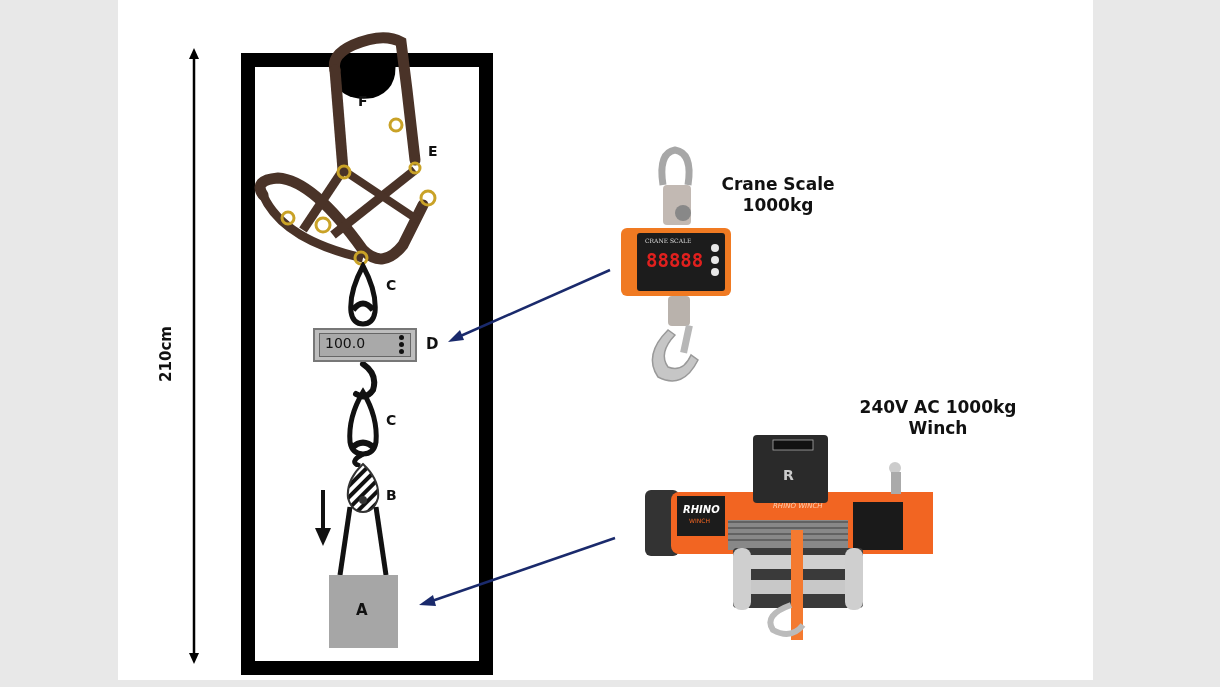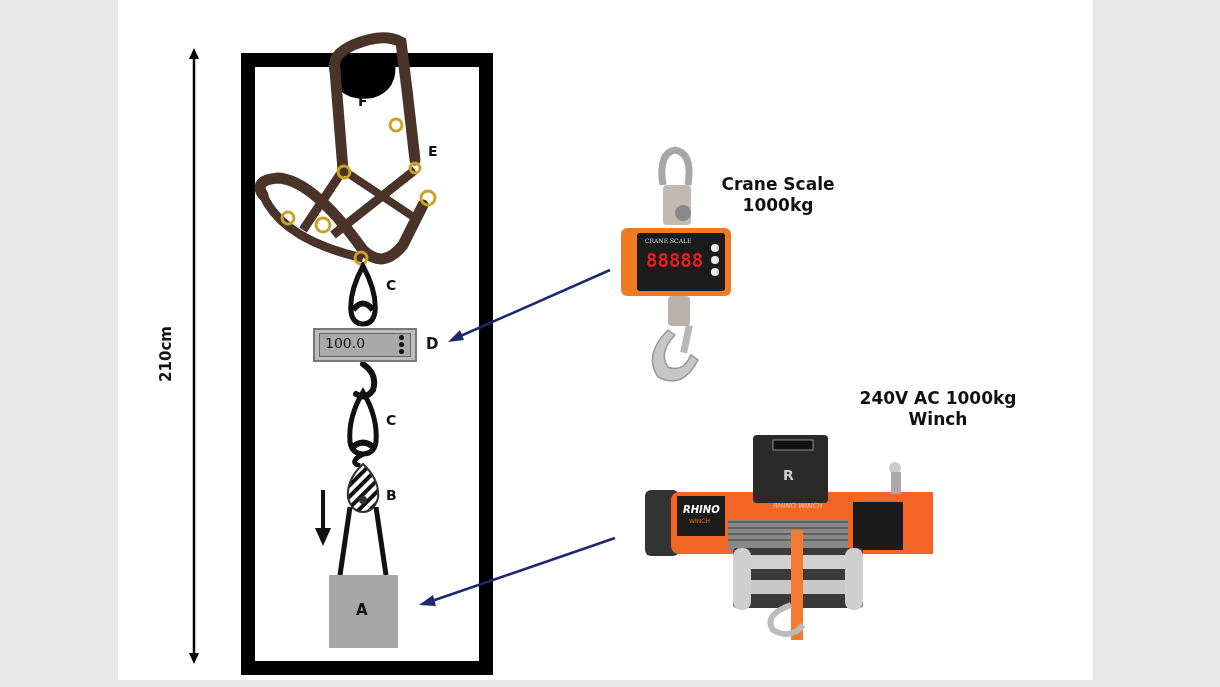--- a/index.html
+++ b/index.html
@@ -140,18 +140,18 @@
     <rect x="100" y="118" width="130" height="60" rx="4" fill="#3a3a3a"></rect>
     <rect x="105" y="125" width="120" height="14" rx="6" fill="#d0d0d0"></rect>
     <rect x="105" y="150" width="120" height="14" rx="6" fill="#c8c8c8"></rect>
     <rect x="100" y="118" width="18" height="62" rx="8" fill="#cfcfcf"></rect>
     <rect x="212" y="118" width="18" height="62" rx="8" fill="#cfcfcf"></rect>
     <rect x="158" y="100" width="12" height="110" fill="#f47a30"></rect>
     <path d="M158 175 Q130 185 140 200 Q158 210 170 195" fill="none" stroke="#bbb" stroke-width="6"></path>
     <circle cx="262" cy="38" r="6" fill="#ccc"></circle>
     <rect x="258" y="42" width="10" height="22" fill="#aaa"></rect>
   </svg>
-  <div class="title" style="left:735px;top:388px;width:170px;font-size:17px;">
+  <div class="title" style="left:735px;top:397px;width:170px;font-size:17px;">
     <div>240V AC 1000kg</div>
     <div>Winch</div>
   </div>
 
 </div>
 
 </body></html>

